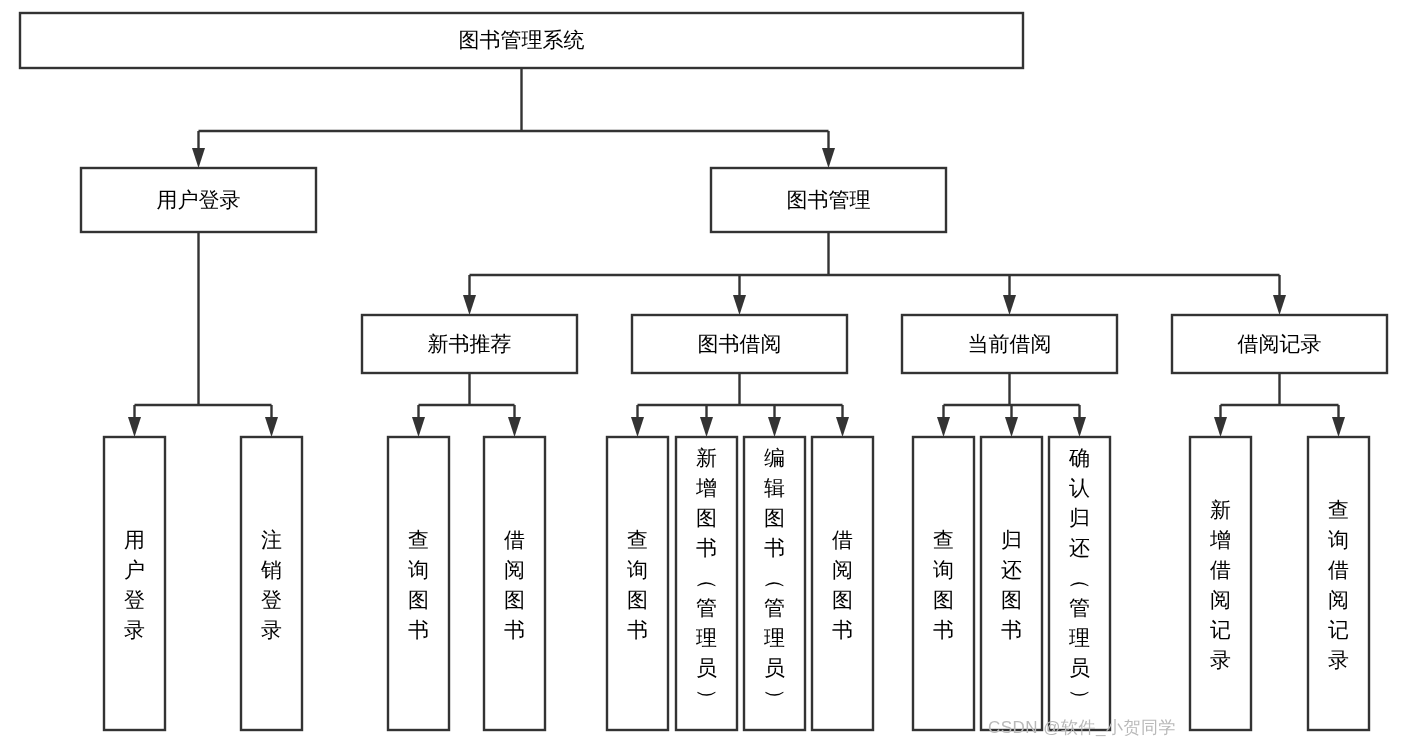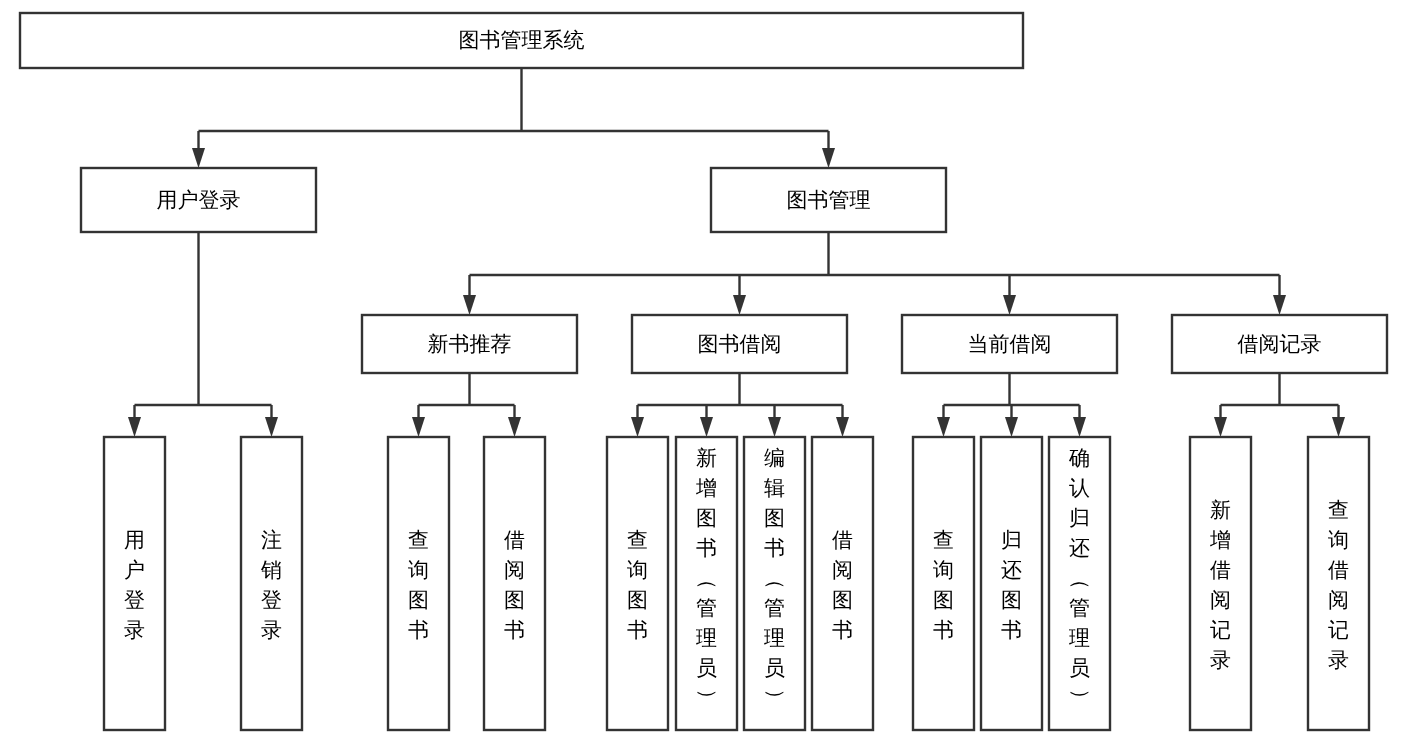--- a/index.html
+++ b/index.html
@@ -311,13 +311,14 @@
           <rect class="node-rect" x="1308" y="437" width="61" height="293"></rect>
           <text class="node-label-vertical" x="1338.5" y="516.9">查</text>
           <text class="node-label-vertical" x="1338.5" y="546.9">询</text>
           <text class="node-label-vertical" x="1338.5" y="576.9">借</text>
           <text class="node-label-vertical" x="1338.5" y="606.9">阅</text>
           <text class="node-label-vertical" x="1338.5" y="636.9">记</text>
           <text class="node-label-vertical" x="1338.5" y="666.9">录</text>
         </g>
       </g>
     </svg>
+  <div class="watermark">CSDN @软件_小贺同学</div>
 </div>
 
 </body></html>

